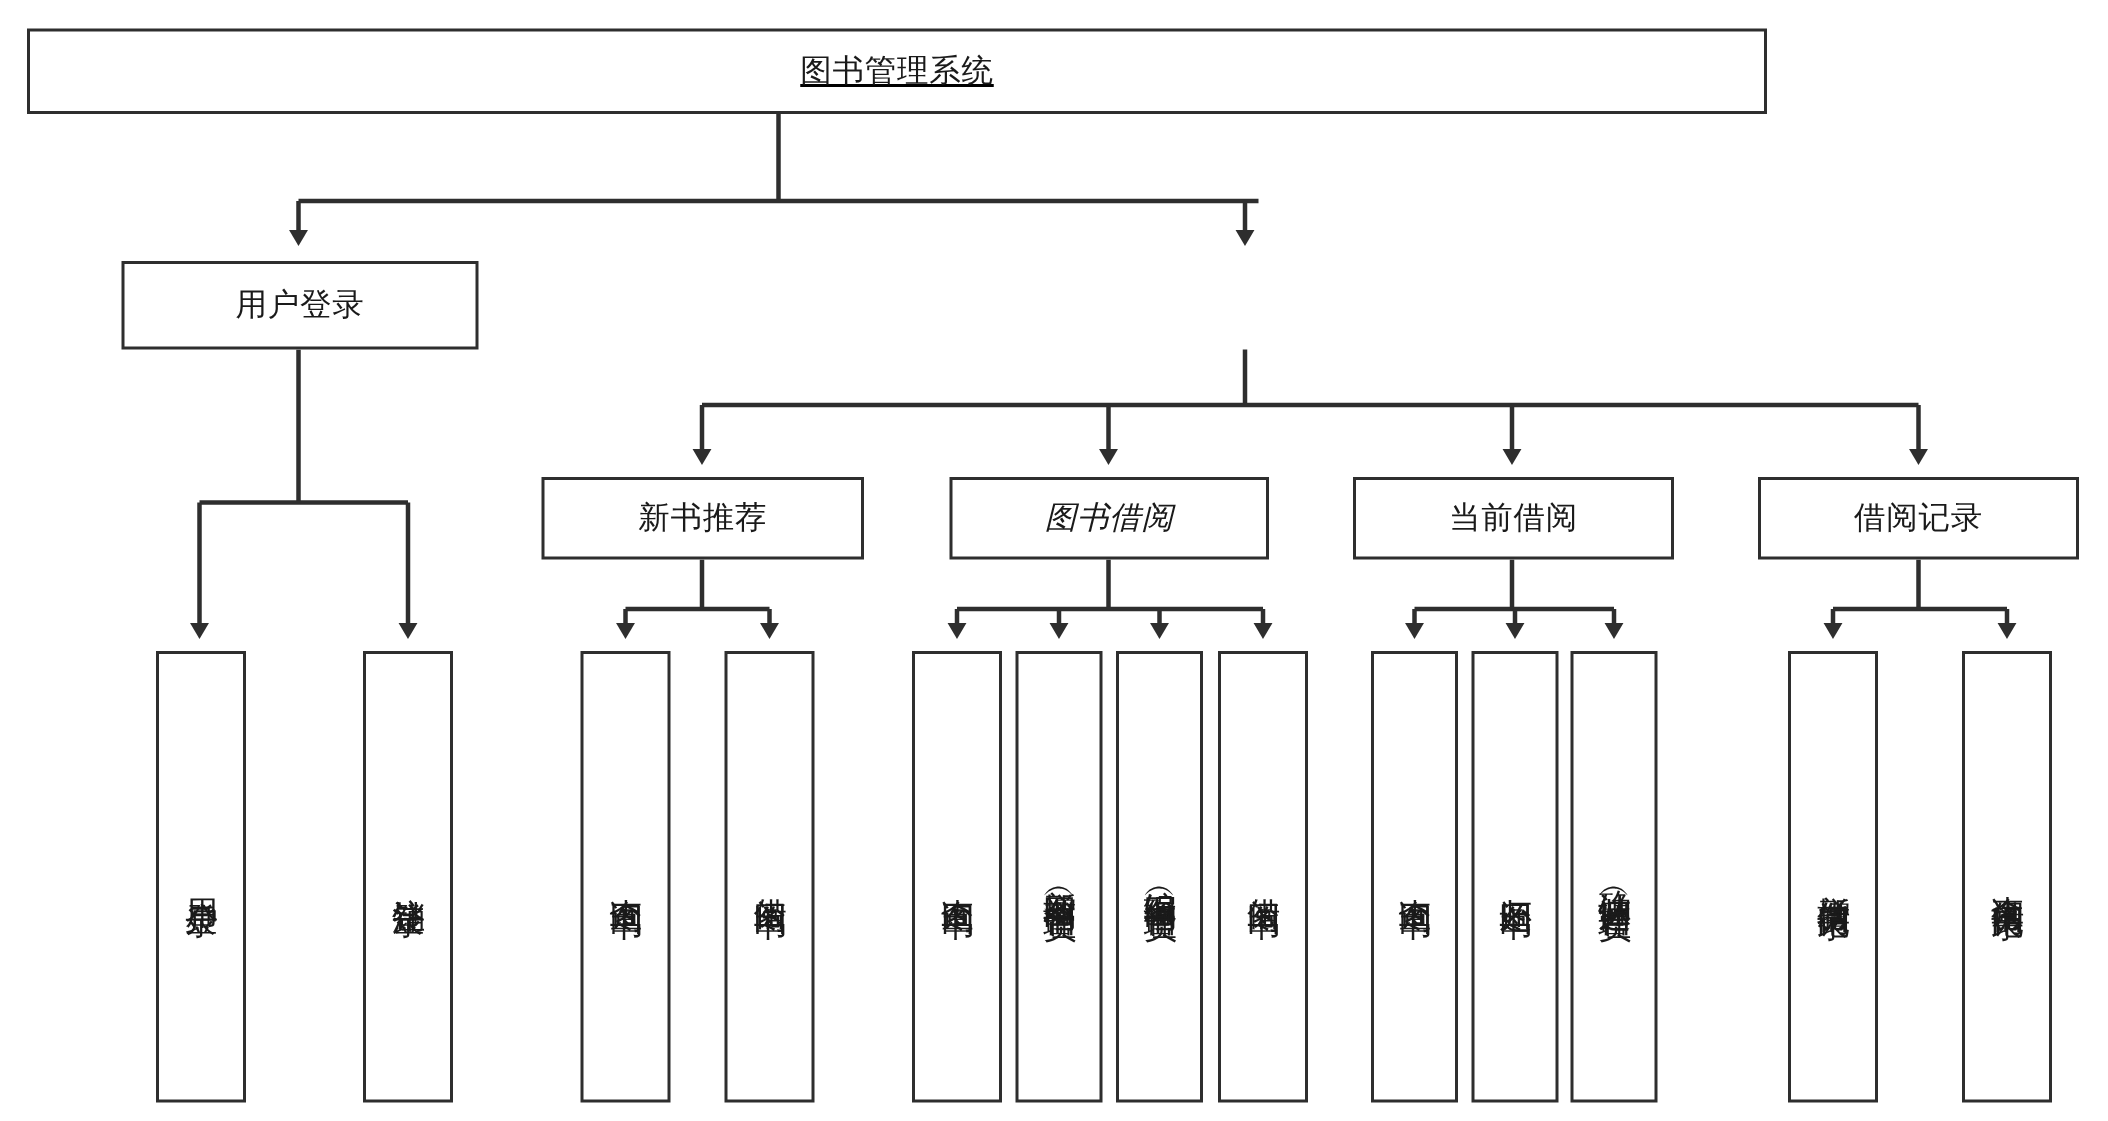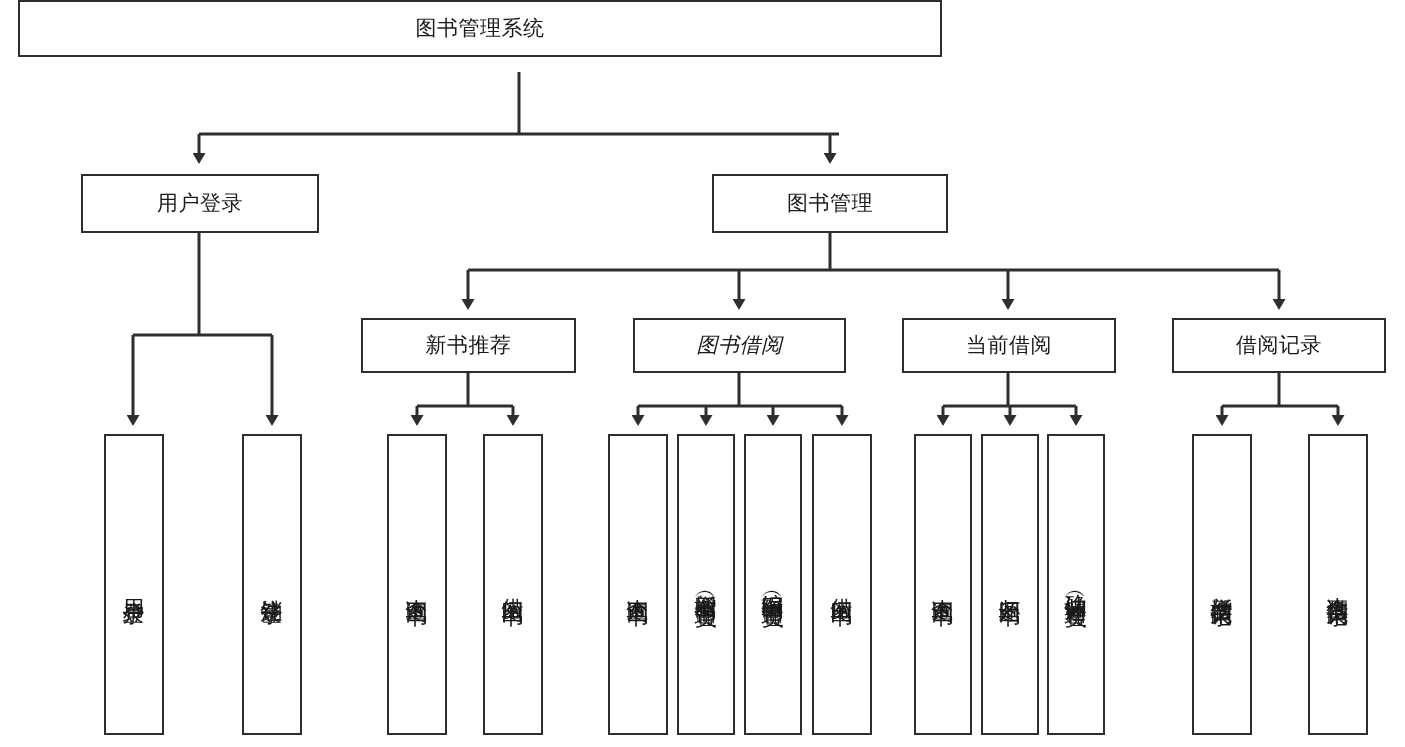--- a/index.html
+++ b/index.html
@@ -113,29 +113,26 @@
       <path d="M1010,406 L1010,416" marker-end="url(#arrow)"></path>
       <path d="M1076,406 L1076,416" marker-end="url(#arrow)"></path>
 
       <path d="M1279,373 L1279,406"></path>
       <path d="M1222,406 L1338,406"></path>
       <path d="M1222,406 L1222,416" marker-end="url(#arrow)"></path>
       <path d="M1338,406 L1338,416" marker-end="url(#arrow)"></path>
     </g>
   </svg>
 
-  <div class="node-box" style="left:18px; top:0; width:924px; height:57px;">
+  <div class="node-box" style="left:18px; top:19px; width:1160px; height:57px;text-decoration:underline;">
     <span class="node-label-h">图书管理系统</span>
   </div>
 
   <div class="node-box" style="left:81px; top:174px; width:238px; height:59px;">
     <span class="node-label-h">用户登录</span>
-  </div>
-  <div class="node-box" style="left:712px; top:174px; width:236px; height:59px;">
-    <span class="node-label-h">图书管理</span>
   </div>
 
   <div class="node-box" style="left:361px; top:318px; width:215px; height:55px;">
     <span class="node-label-h">新书推荐</span>
   </div>
   <div class="node-box" style="left:633px; top:318px; width:213px; height:55px;font-style:italic;">
     <span class="node-label-h">图书借阅</span>
   </div>
   <div class="node-box" style="left:902px; top:318px; width:214px; height:55px;">
     <span class="node-label-h">当前借阅</span>

